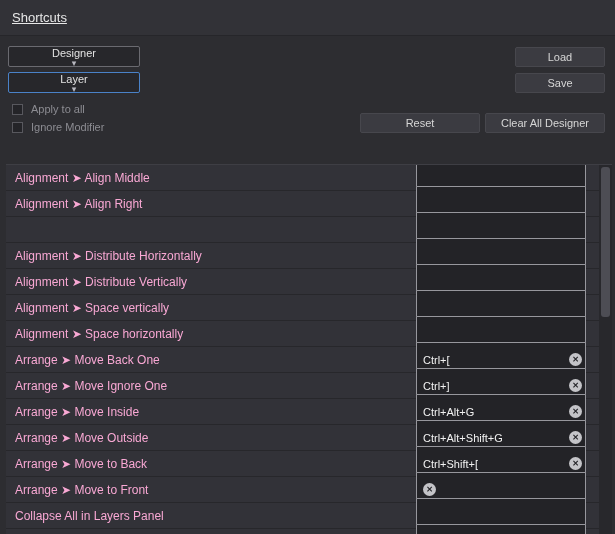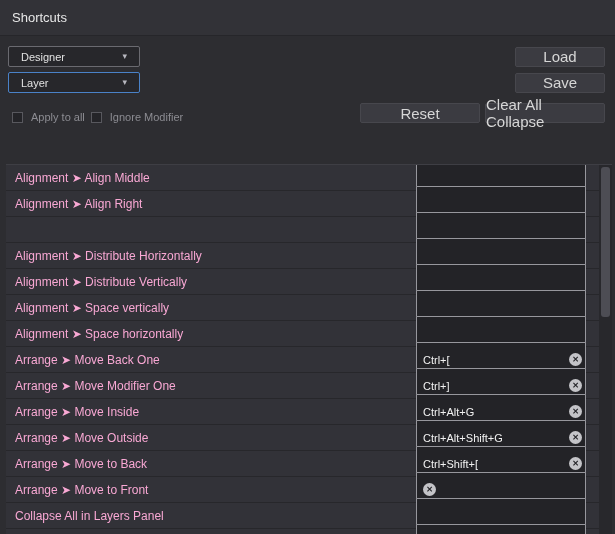--- a/index.html
+++ b/index.html
@@ -11,47 +11,47 @@
     background:#2d2d31;
     position:relative; overflow:hidden;
   }
 
   .titlebar {
     height:36px; background:#323237;
     display:flex; align-items:center;
     padding:0 12px;
     border-bottom:1px solid #26262a;
   }
-  .title { font-size:13px; color:#e8e8e8; }
+  .title { font-size:13px; color:#e8e8e8;text-decoration:underline; }
 
   .content { padding:10px 10px 0 8px; }
 
   .ctl-row { display:flex; justify-content:space-between; align-items:center; margin-bottom:5px; }
 
   .dropdown {
     width:132px; height:21px;
     background:#27272b; border:1px solid #6a6a70;
     display:flex; align-items:center; justify-content:space-between;
-    padding:0 12px; font-size:11px; color:#e2e2e2;
-    border-radius:2px; cursor:default;
+    padding:0 6px; font-size:11px; color:#e2e2e2;
+    border-radius:2px; cursor:default;flex-direction:column;
   }
   .dropdown.focused { border-color:#4a82c8; }
   .chevron { font-size:9px; color:#b8b8c0; line-height:1; }
 
   .btn {
     height:20px; background:#3b3b41; border:1px solid #47474d;
-    color:#d6d6d6; font-size:15px;
+    color:#d6d6d6; font-size:11px;
     display:flex; align-items:center; justify-content:center;
     border-radius:2px; cursor:default;
   }
   .btn-small { width:90px; }
   .btn-wide  { width:120px; }
 
   .options-row { display:flex; align-items:flex-end; margin-top:10px; }
-  .checks { display:flex; flex-direction:row; gap:6px; flex:1; padding-left:4px; }
+  .checks { display:flex; flex-direction:column; gap:6px; flex:1; padding-left:4px; }
   .check-row { display:flex; align-items:center; gap:8px; }
   .checkbox { width:11px; height:11px; background:#242428; border:1px solid #58585e; }
   .check-label { font-size:11px; color:#8c8c92; }
   .btn-group { display:flex; gap:5px; }
 
   .list {
     position:absolute; left:6px; right:3px; top:164px; bottom:0;
     background:#323238; overflow:hidden;
     border-top:1px solid #3e3e44;
   }
@@ -119,21 +119,21 @@
           <span class="checkbox"></span>
           <span class="check-label">Apply to all</span>
         </div>
         <div class="check-row">
           <span class="checkbox"></span>
           <span class="check-label">Ignore Modifier</span>
         </div>
       </div>
       <div class="btn-group">
         <div class="btn btn-wide">Reset</div>
-        <div class="btn btn-wide">Clear All Collapse</div>
+        <div class="btn btn-wide">Clear All Designer</div>
       </div>
     </div>
 
   </div>
 
   <div class="list">
     <div class="rows">
         <div class="row">
     <span class="row-label">Alignment ➤ Align Middle</span>
     <span class="shortcut-field">
@@ -183,21 +183,21 @@
     </span>
   </div>
         <div class="row">
     <span class="row-label">Arrange ➤ Move Back One</span>
     <span class="shortcut-field">
       <span class="shortcut-text">Ctrl+[</span>
       <span class="clear-icon">✕</span>
     </span>
   </div>
         <div class="row">
-    <span class="row-label">Arrange ➤ Move Modifier One</span>
+    <span class="row-label">Arrange ➤ Move Ignore One</span>
     <span class="shortcut-field">
       <span class="shortcut-text">Ctrl+]</span>
       <span class="clear-icon">✕</span>
     </span>
   </div>
         <div class="row">
     <span class="row-label">Arrange ➤ Move Inside</span>
     <span class="shortcut-field">
       <span class="shortcut-text">Ctrl+Alt+G</span>
       <span class="clear-icon">✕</span>

